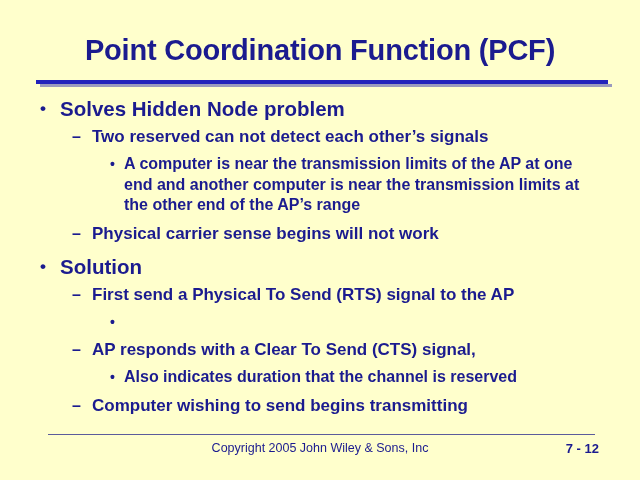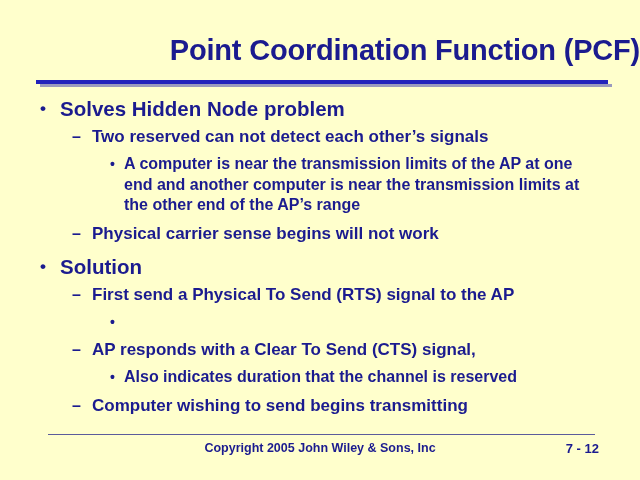--- a/index.html
+++ b/index.html
@@ -31,21 +31,20 @@
     text-align: center;
   }
   .slide-title {
     font-size: 29px;
     font-weight: bold;
     color: #1B1B8F;
     letter-spacing: -0.2px;
     line-height: 1.0;
     white-space: nowrap;
     font-stretch: condensed;
-    text-align: right;
   }
   .title-rule {
     position: absolute;
     left: 36px;
     top: 80px;
     width: 572px;
     height: 4px;
     background: #2222BB;
   }
   .title-rule-shadow {
@@ -126,21 +125,21 @@
     width: 640px;
     height: 20px;
   }
   .footer-copyright {
     position: absolute;
     left: 0;
     top: 0;
     width: 640px;
     text-align: center;
     font-size: 12.5px;
-    font-weight: bold;
+    font-weight: normal;
     color: #1B1B8F;
   }
   .footer-pagenum {
     position: absolute;
     right: 41px;
     top: 0;
     font-size: 13px;
     font-weight: bold;
     color: #1B1B8F;
     white-space: nowrap;

